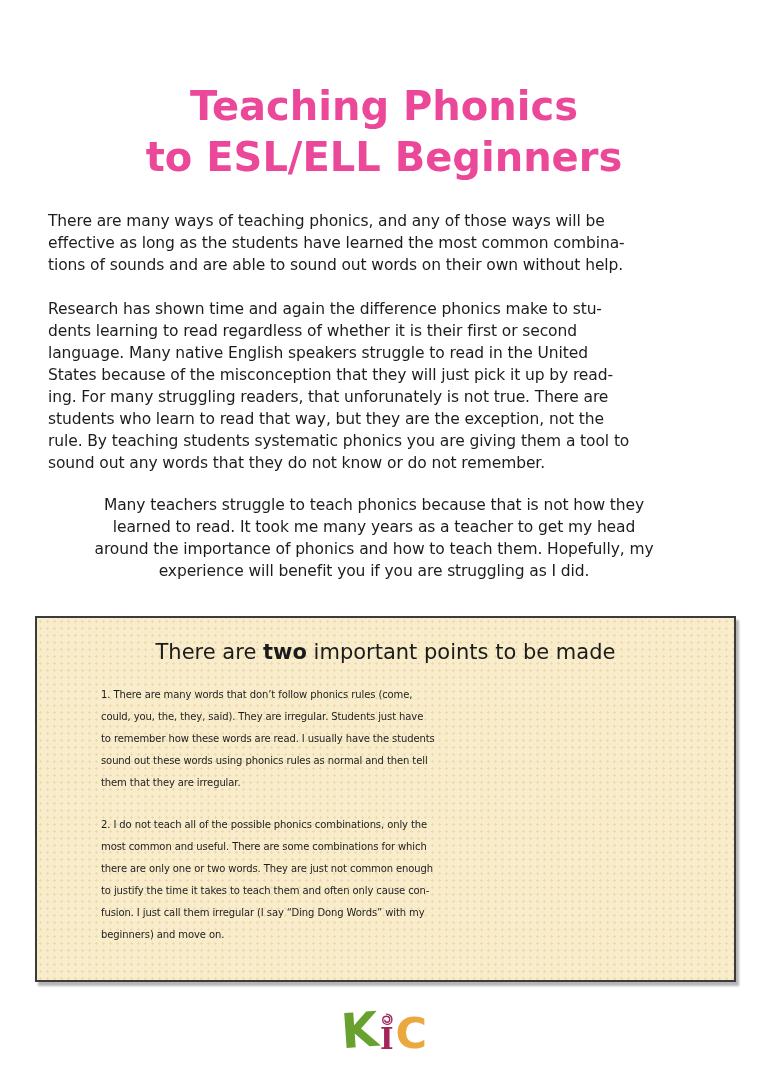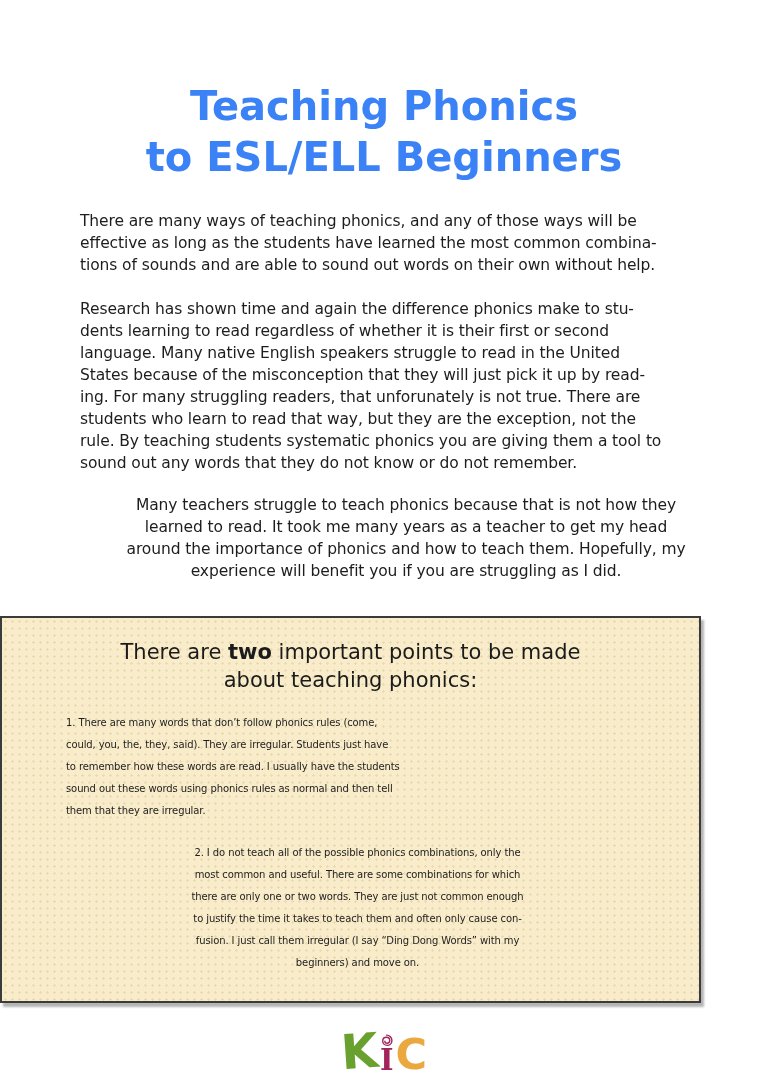--- a/index.html
+++ b/index.html
@@ -15,61 +15,62 @@
     color: #1d1d1d;
     position: relative;
   }
   .page-title {
     padding-top: 54px;
     text-align: center;
     font-size: 40px;
     line-height: 51px;
     font-weight: 700;
     white-space: pre-line;
-    color: #3b82f6;
+    color: #ec4899;
   }
   .para {
-    margin-left: 80px;
+    margin-left: 48px;
     width: 652px;
     font-size: 15.5px;
     line-height: 22px;
     white-space: pre-line;
     letter-spacing: -0.1px;
   }
   .para.p1 { margin-top: 26px; }
   .para.p2 { margin-top: 22px; }
   .para.p3 { margin-top: 20px; text-align: center; }
 
   .callout {
     box-sizing: border-box;
+    margin-left: 35px;
     margin-top: 34px;
     width: 701px;
     border: 2px solid #3b3b3b;
     background-color: #f8ecca;
     background-image: radial-gradient(rgba(196,160,96,0.25) 1px, rgba(0,0,0,0) 1.3px);
     background-size: 7px 7px;
     box-shadow: 3px 4px 2px rgba(90,90,90,0.45);
-    padding: 20px 50px 17px 64px;
+    padding: 20px 50px 24px 64px;
   }
   .callout-heading {
     text-align: center;
     font-size: 21px;
     line-height: 28px;
     margin-right: 14px;
     color: #1b1b1b;
   }
   .callout-heading b { font-weight: 700; }
   .callout-point {
     font-size: 10px;
     line-height: 22px;
     white-space: pre-line;
     letter-spacing: -0.1px;
   }
   .callout-point.pt1 { margin-top: 18px; }
-  .callout-point.pt2 { margin-top: 20px; text-align: center; }
+  .callout-point.pt2 { margin-top: 20px; }
 
   .logo-block {
     margin-top: 24px;
     text-align: center;
   }
   .logo-letters {
     display: inline-flex;
     align-items: flex-end;
     justify-content: center;
     height: 46px;
@@ -127,21 +128,20 @@
   <p class="para p3">Many teachers struggle to teach phonics because that is not how they
 learned to read. It took me many years as a teacher to get my head
 around the importance of phonics and how to teach them. Hopefully, my
 experience will benefit you if you are struggling as I did.</p>
 
   <div class="callout">
     <div class="callout-heading">
       <span>There are</span>
       <b>two</b>
       <span>important points to be made</span><br>
-      <span>about teaching phonics:</span>
     </div>
 
     <p class="callout-point pt1">1. There are many words that don’t follow phonics rules (come,
 could, you, the, they, said). They are irregular. Students just have
 to remember how these words are read. I usually have the students
 sound out these words using phonics rules as normal and then tell
 them that they are irregular.</p>
 
     <p class="callout-point pt2">2. I do not teach all of the possible phonics combinations, only the
 most common and useful. There are some combinations for which

